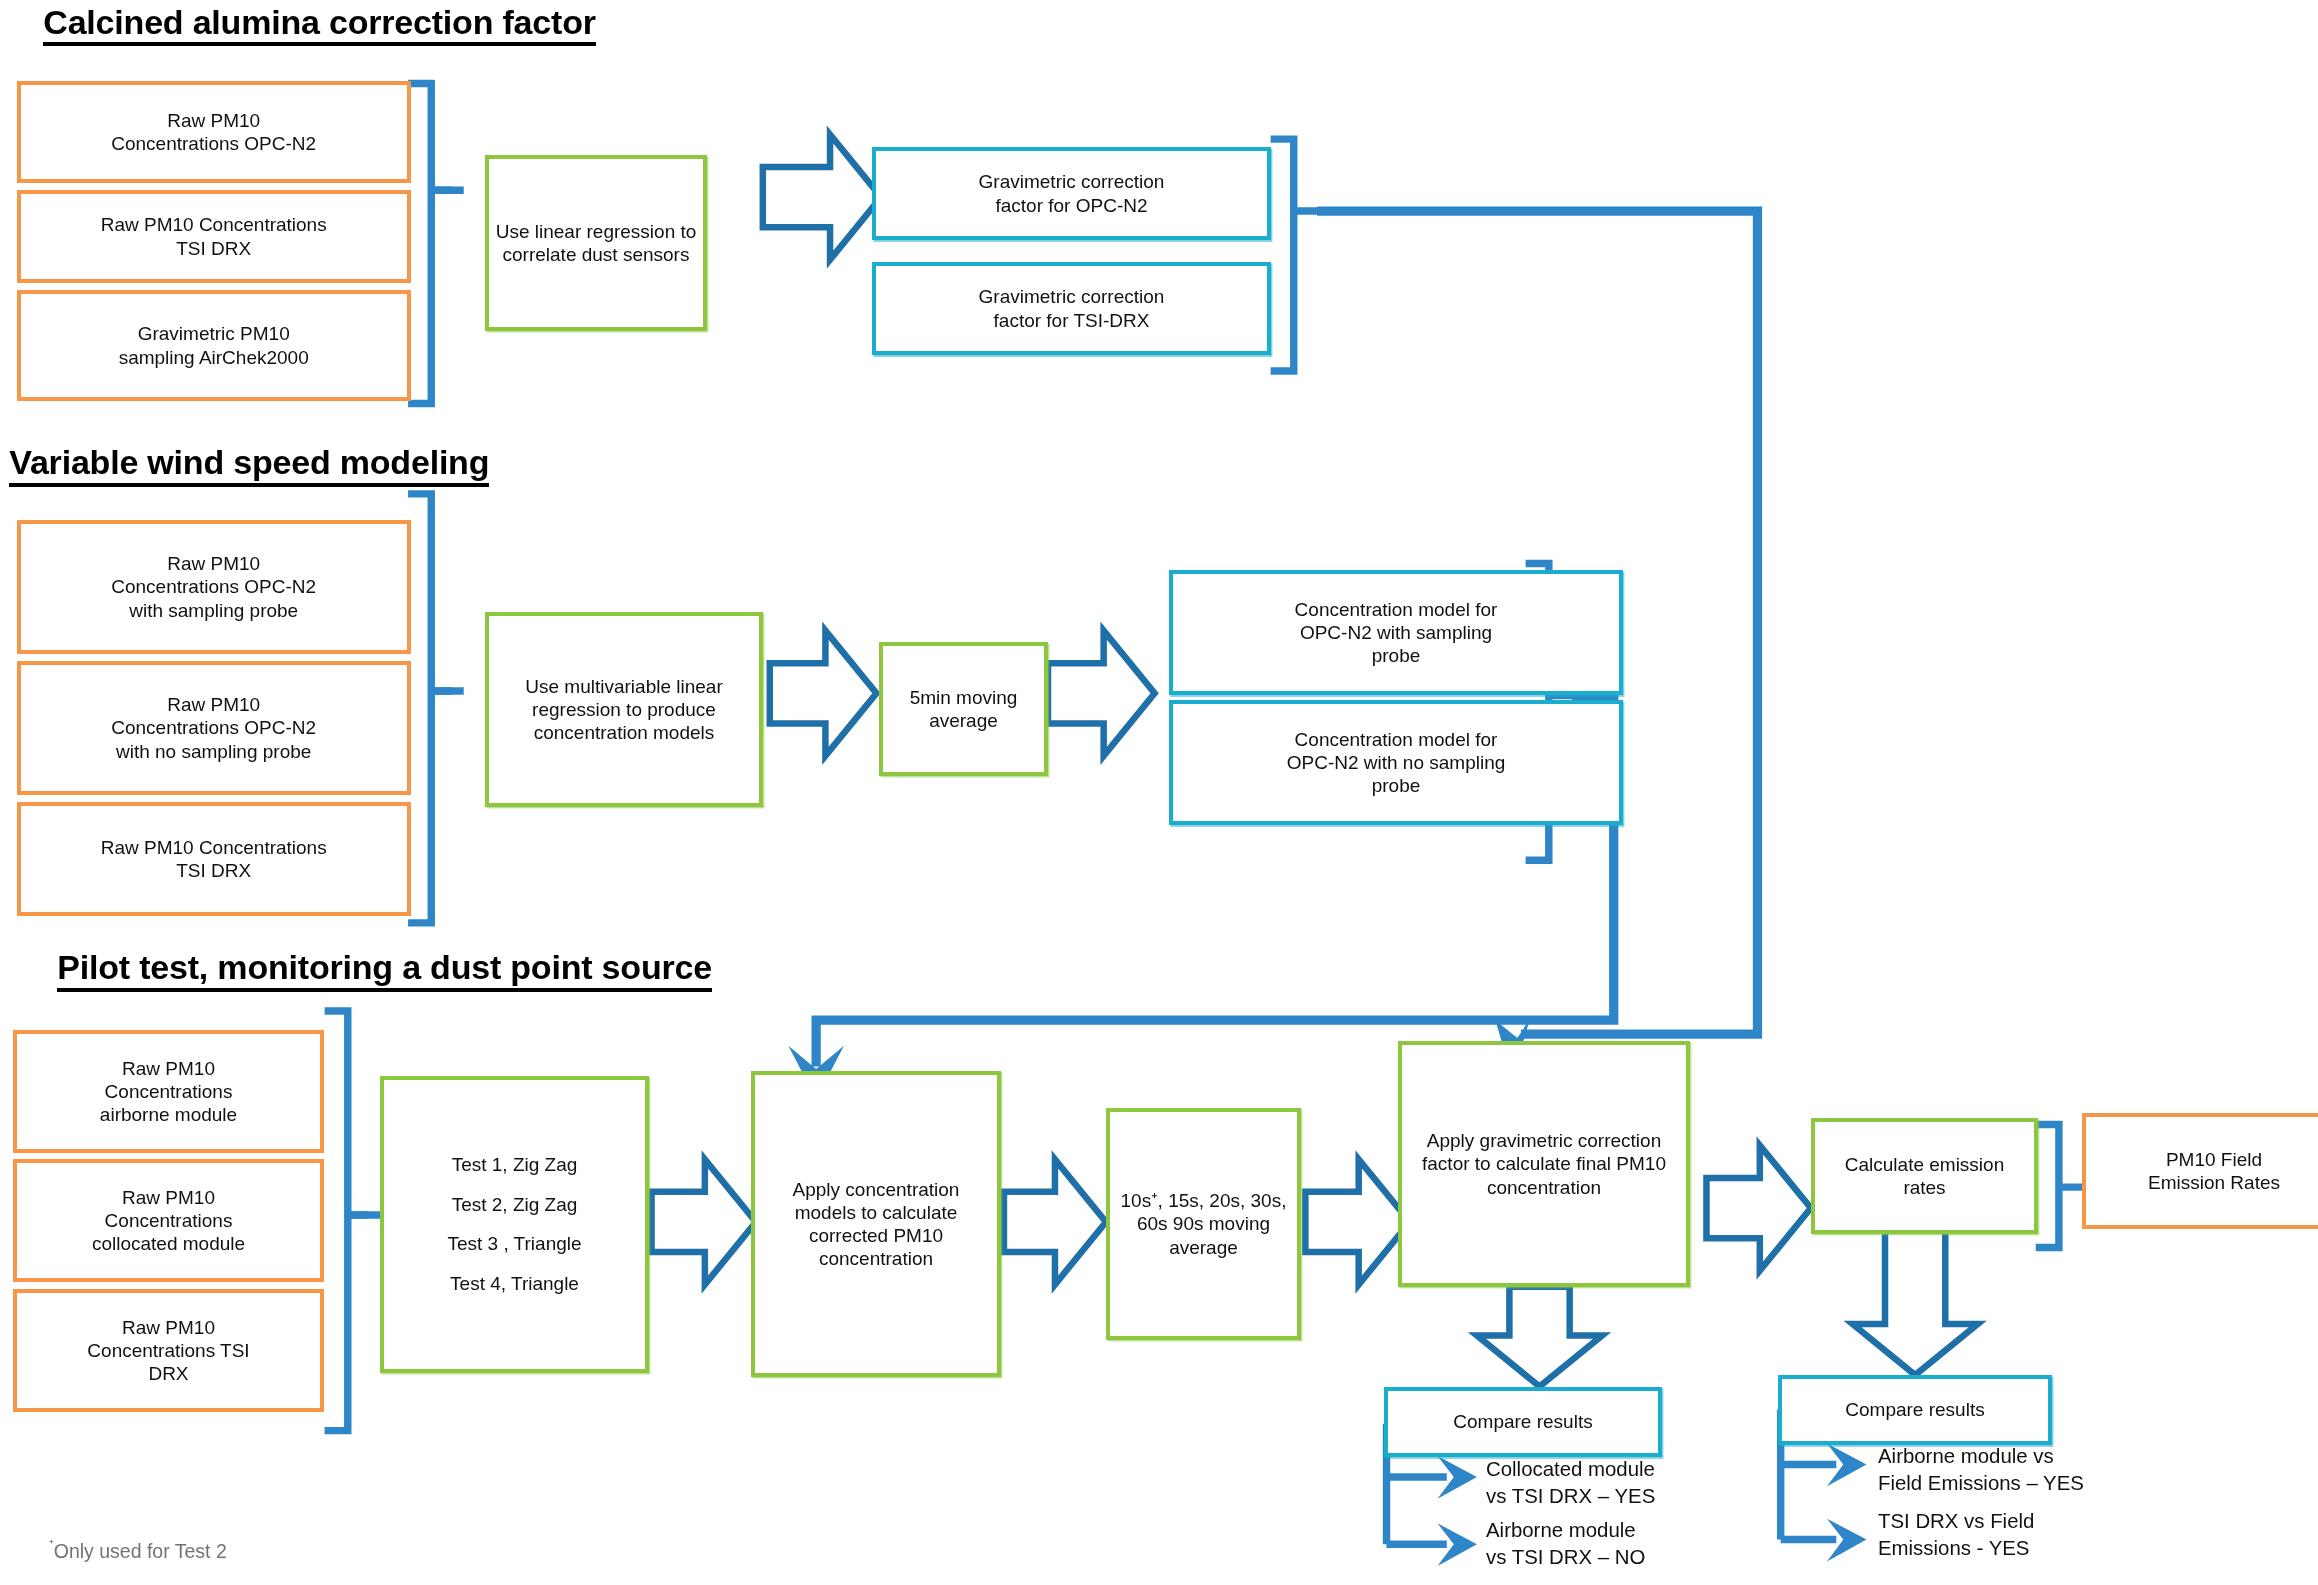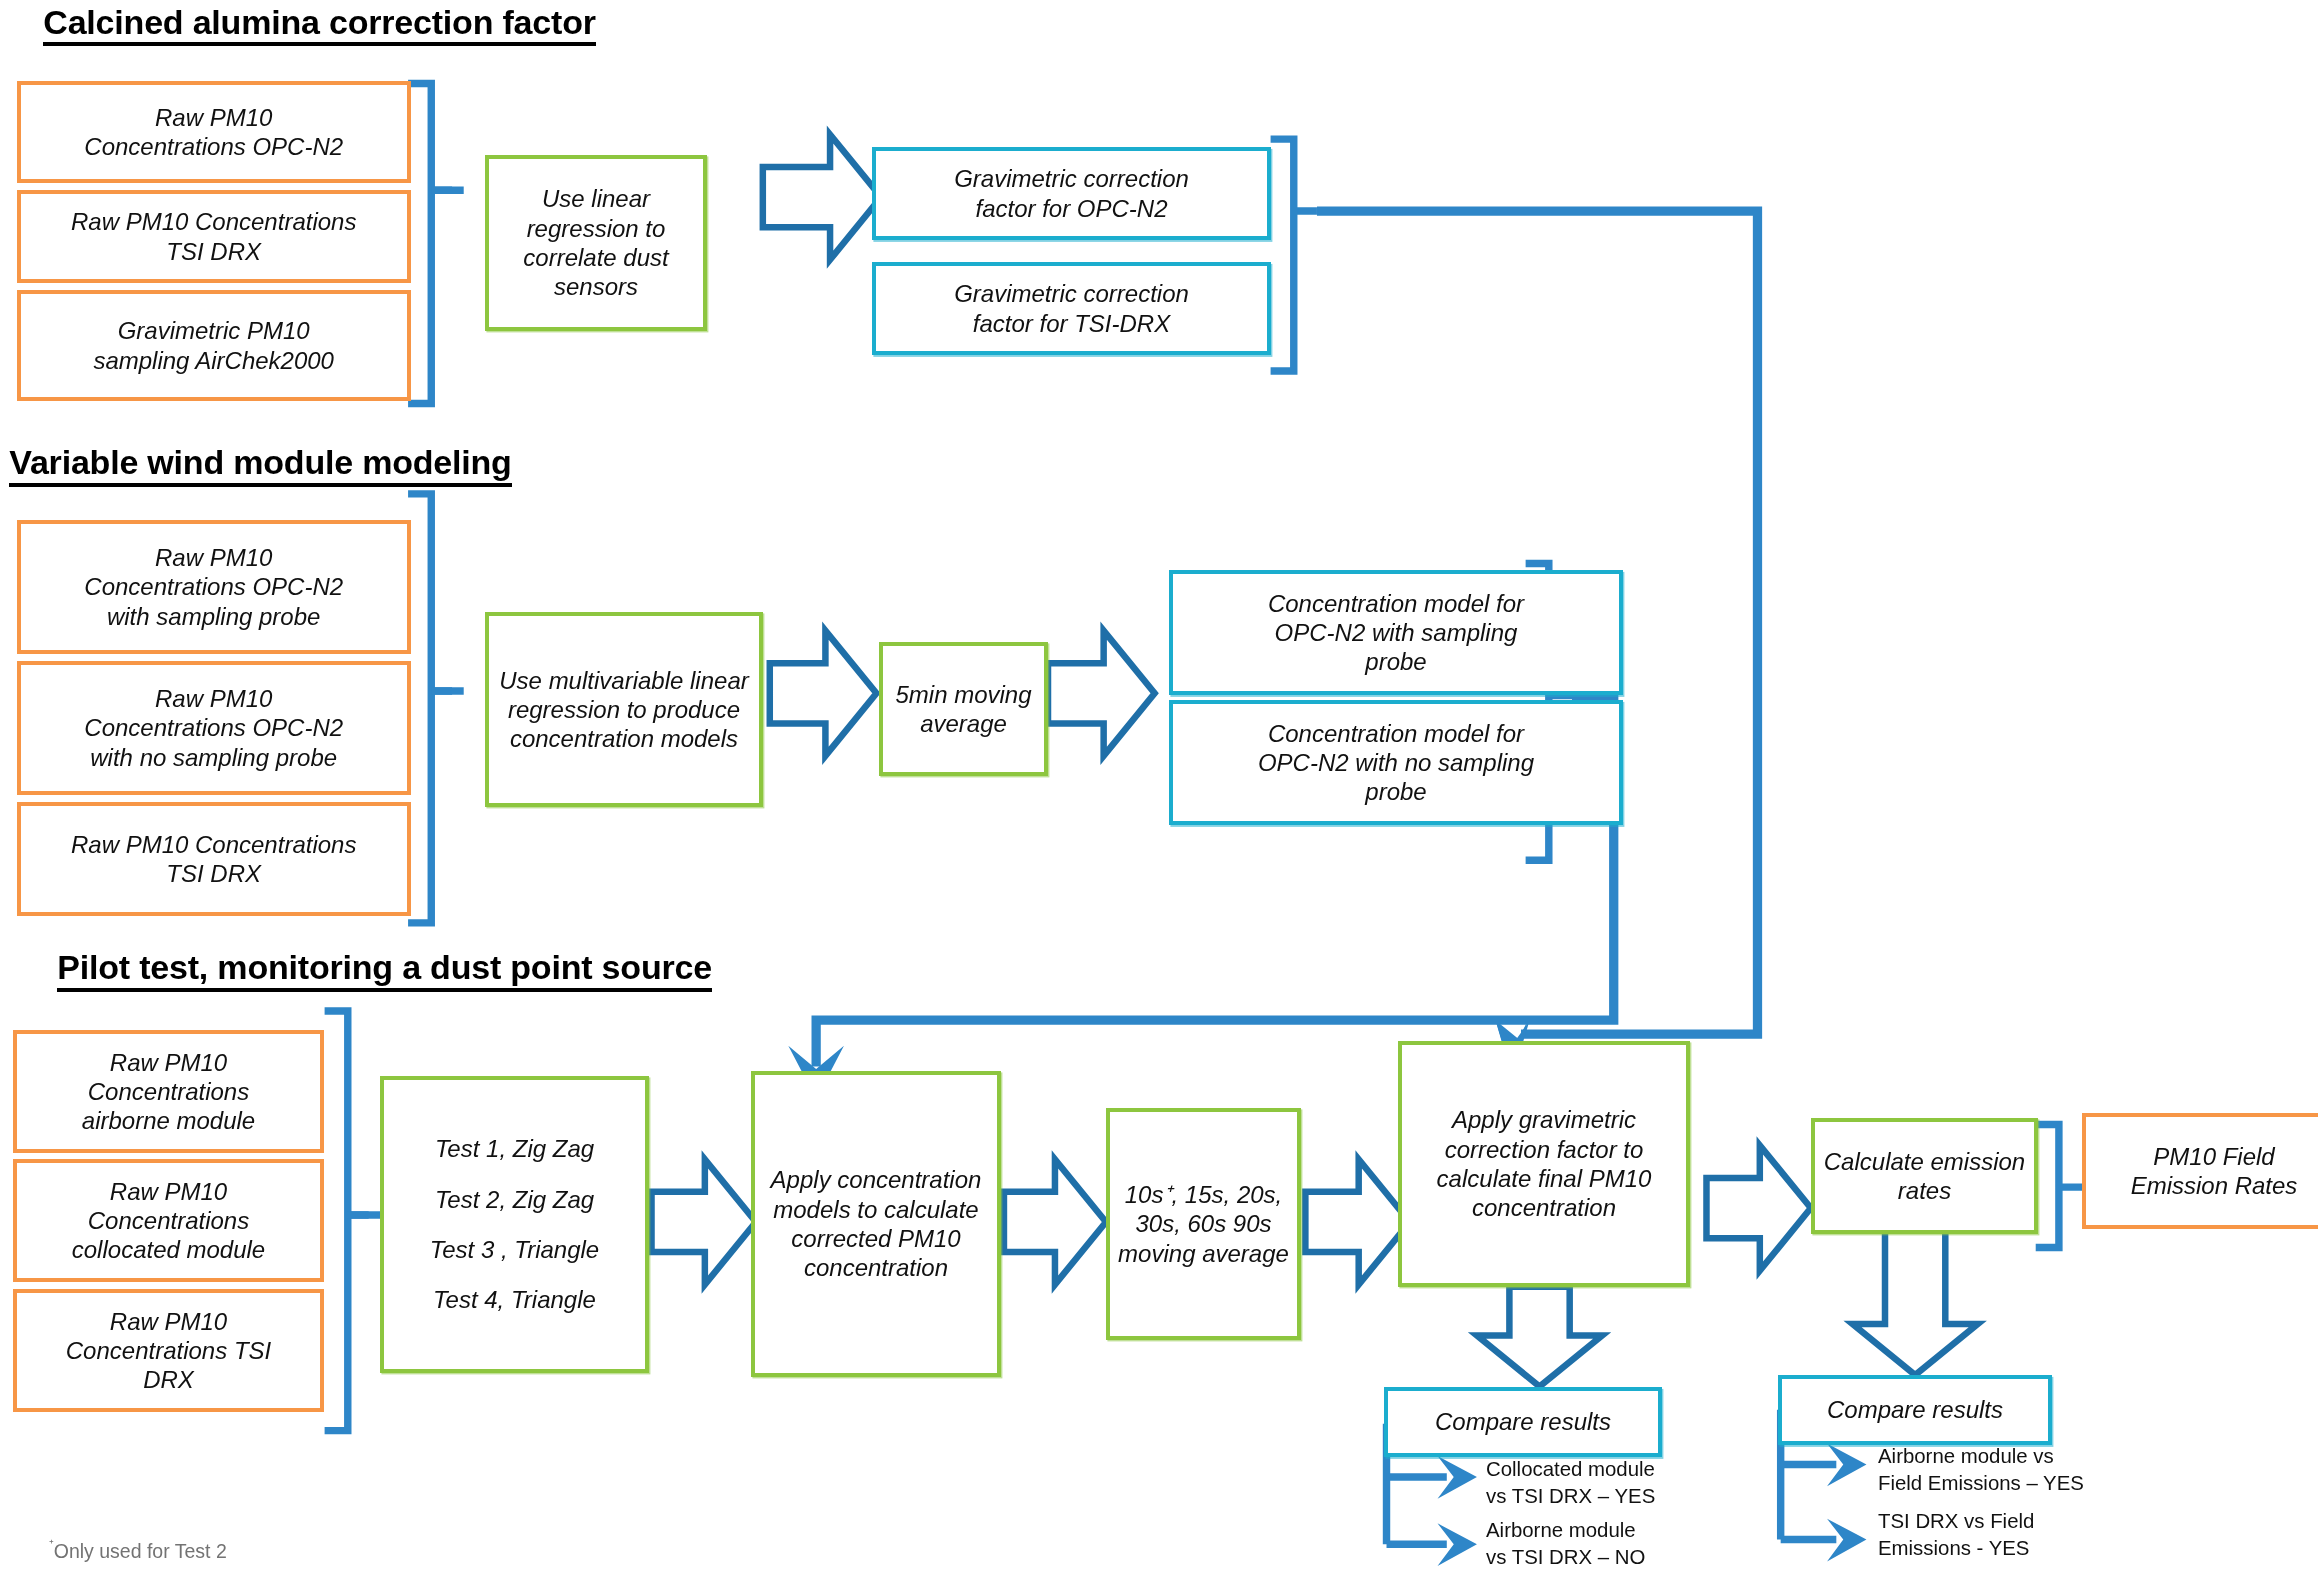--- a/index.html
+++ b/index.html
@@ -26,24 +26,23 @@
   
   .node{
     position:absolute;
     box-sizing:border-box;
     background:#ffffff;
     display:flex;
     align-items:center;
     justify-content:center;
     text-align:center;
     color:#111;
-    font-size:24px;
+    font-size:19px;
     line-height:1.22;
     padding:2.8px 6.5px;
-    font-style:italic;
   }
   .orange{border:4.2px solid #F79646;}
   .green {border:4.2px solid #8DC63F; box-shadow:1.4px 1.4px 0 0 rgba(141,198,63,.55);}
   .cyan  {border:4.2px solid #1BADCE; box-shadow:1.4px 1.9px 0 0 rgba(27,173,206,.55);}
 
   
   .footnote{
     position:absolute;
     font-size:19.5px;
     color:#737373;
@@ -136,21 +135,21 @@
 sampling AirChek2000</div>
 
   <div class="node green" style="left:485px; top:155px; width:222px; height:176px;">Use linear regression to correlate dust sensors</div>
 
   <div class="node cyan" style="left:872px; top:147px; width:399px; height:93px; white-space:pre-line;">Gravimetric correction
 factor for OPC-N2</div>
 
   <div class="node cyan" style="left:872px; top:262px; width:399px; height:93px; white-space:pre-line;">Gravimetric correction
 factor for TSI-DRX</div>
 
-  <div class="sec-title" style="left:9.3px; top:445px;">Variable wind module modeling</div>
+  <div class="sec-title" style="left:9.3px; top:445px;">Variable wind speed modeling</div>
 
   <div class="node orange" style="left:16.7px; top:520px; width:394px; height:134px; white-space:pre-line;">Raw PM10
 Concentrations OPC-N2
 with sampling probe</div>
 
   <div class="node orange" style="left:16.7px; top:661px; width:394px; height:134px; white-space:pre-line;">Raw PM10
 Concentrations OPC-N2
 with no sampling probe</div>
 
   <div class="node orange" style="left:16.7px; top:802px; width:394px; height:114px; white-space:pre-line;">Raw PM10 Concentrations

